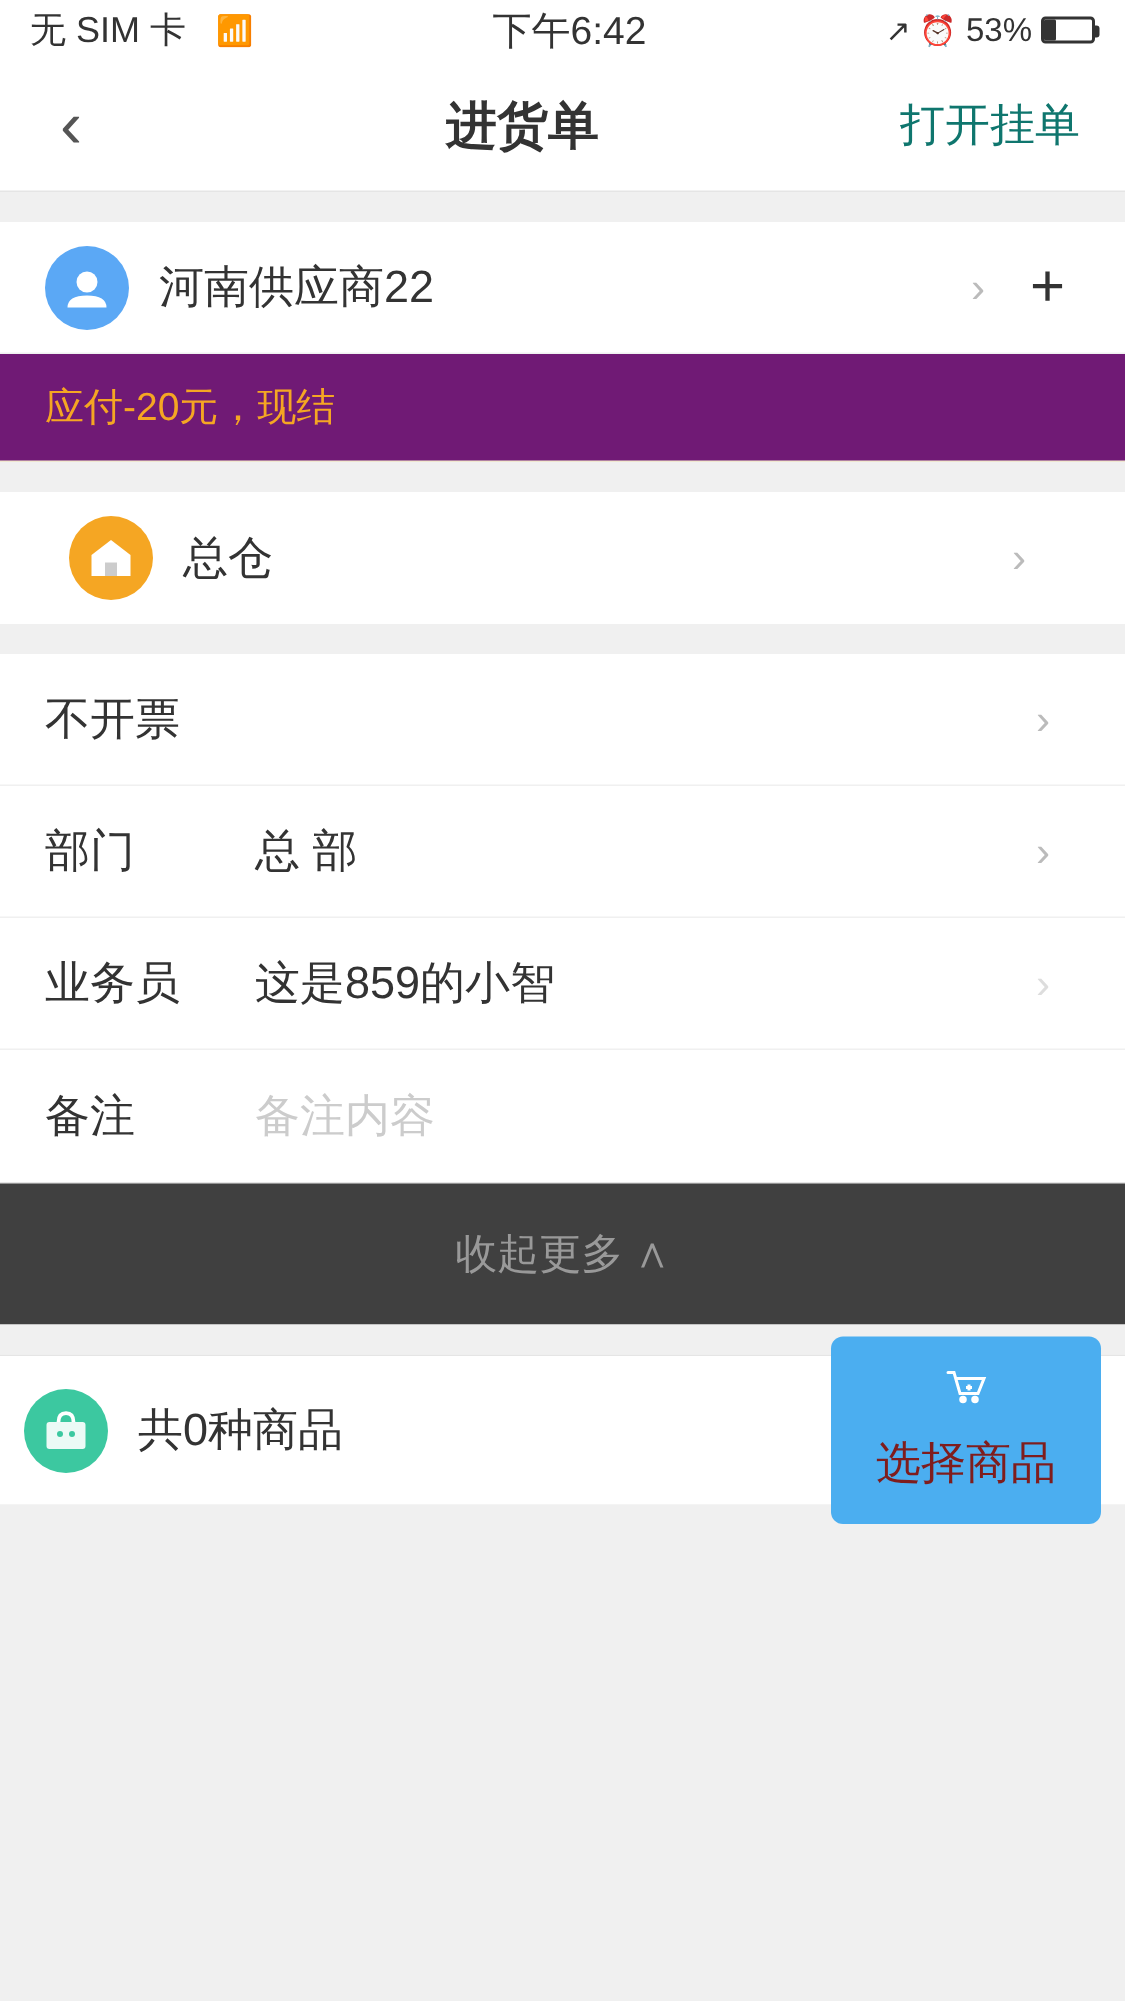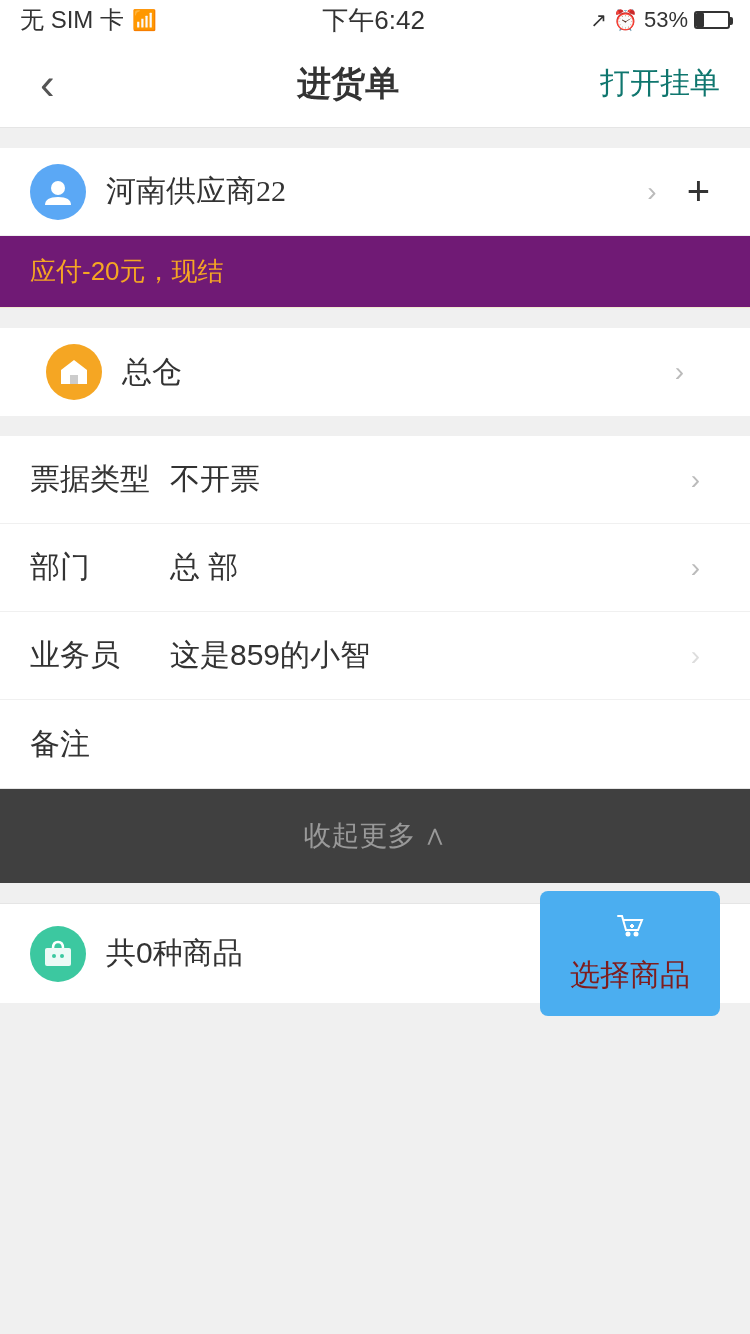--- a/index.html
+++ b/index.html
@@ -18,21 +18,21 @@
       width: 750px;
       height: 40px;
       background: #fff;
       display: flex;
       align-items: center;
       justify-content: space-between;
       padding: 0 20px;
       font-size: 24px;
       color: #333;
     }
-    .status-left { display: flex; align-items: center; gap: 8px; }
+    .status-left { display: flex; align-items: center; gap: 20px; }
     .status-center { font-size: 26px; font-weight: 500; }
     .status-right { display: flex; align-items: center; gap: 6px; font-size: 22px; }
 
     
     .nav-bar {
       width: 750px;
       height: 88px;
       background: #fff;
       display: flex;
       align-items: center;
@@ -88,21 +88,20 @@
       justify-content: center;
       color: #fff;
       font-size: 28px;
       margin-right: 20px;
       flex-shrink: 0;
     }
     .supplier-name {
       flex: 1;
       font-size: 30px;
       color: #333;
-      font-family: Liberation Serif, serif;
     }
     .chevron-right {
       color: #bbb;
       font-size: 28px;
       margin-right: 20px;
     }
     .plus-btn {
       font-size: 40px;
       color: #333;
       cursor: pointer;
@@ -185,21 +184,21 @@
       color: #999;
       border-top: 1px solid #e5e5e5;
       cursor: pointer;
     }
 
     
     .bottom-bar {
       background: #fff;
       display: flex;
       align-items: center;
-      padding: 0 30px;
+      padding: 0 16px;
       height: 100px;
       border-top: 1px solid #e5e5e5;
       justify-content: flex-end;
     }
     .product-icon {
       width: 56px;
       height: 56px;
       border-radius: 50%;
       background: #3cc8a0;
       display: flex;
@@ -321,39 +320,39 @@
     <span class="warehouse-name">总仓</span>
     <span class="chevron-right">›</span>
   </div>
 </div>
 
 <div class="section-gap"></div>
 
 <div class="form-section">
 
   <div class="form-row">
-    <span class="form-label">票据类型</span>
     <span class="form-value">不开票</span>
     <span class="chevron-right">›</span>
   </div>
 
   <div class="form-row">
     <span class="form-label">部门</span>
     <span class="form-value">总 部</span>
     <span class="chevron-right">›</span>
   </div>
 
   <div class="form-row">
     <span class="form-label">业务员</span>
     <span class="form-value">这是859的小智</span>
     <span class="chevron-right" style="color:#ddd;">›</span>
   </div>
 
   <div class="form-row">
     <span class="form-label">备注</span>
+    <span class="form-placeholder">备注内容</span>
   </div>
 </div>
 
 <div class="collapse-bar">
   <span>收起更多 ∧</span>
 </div>
 
 <div class="section-gap"></div>
 
 <div class="bottom-bar">

